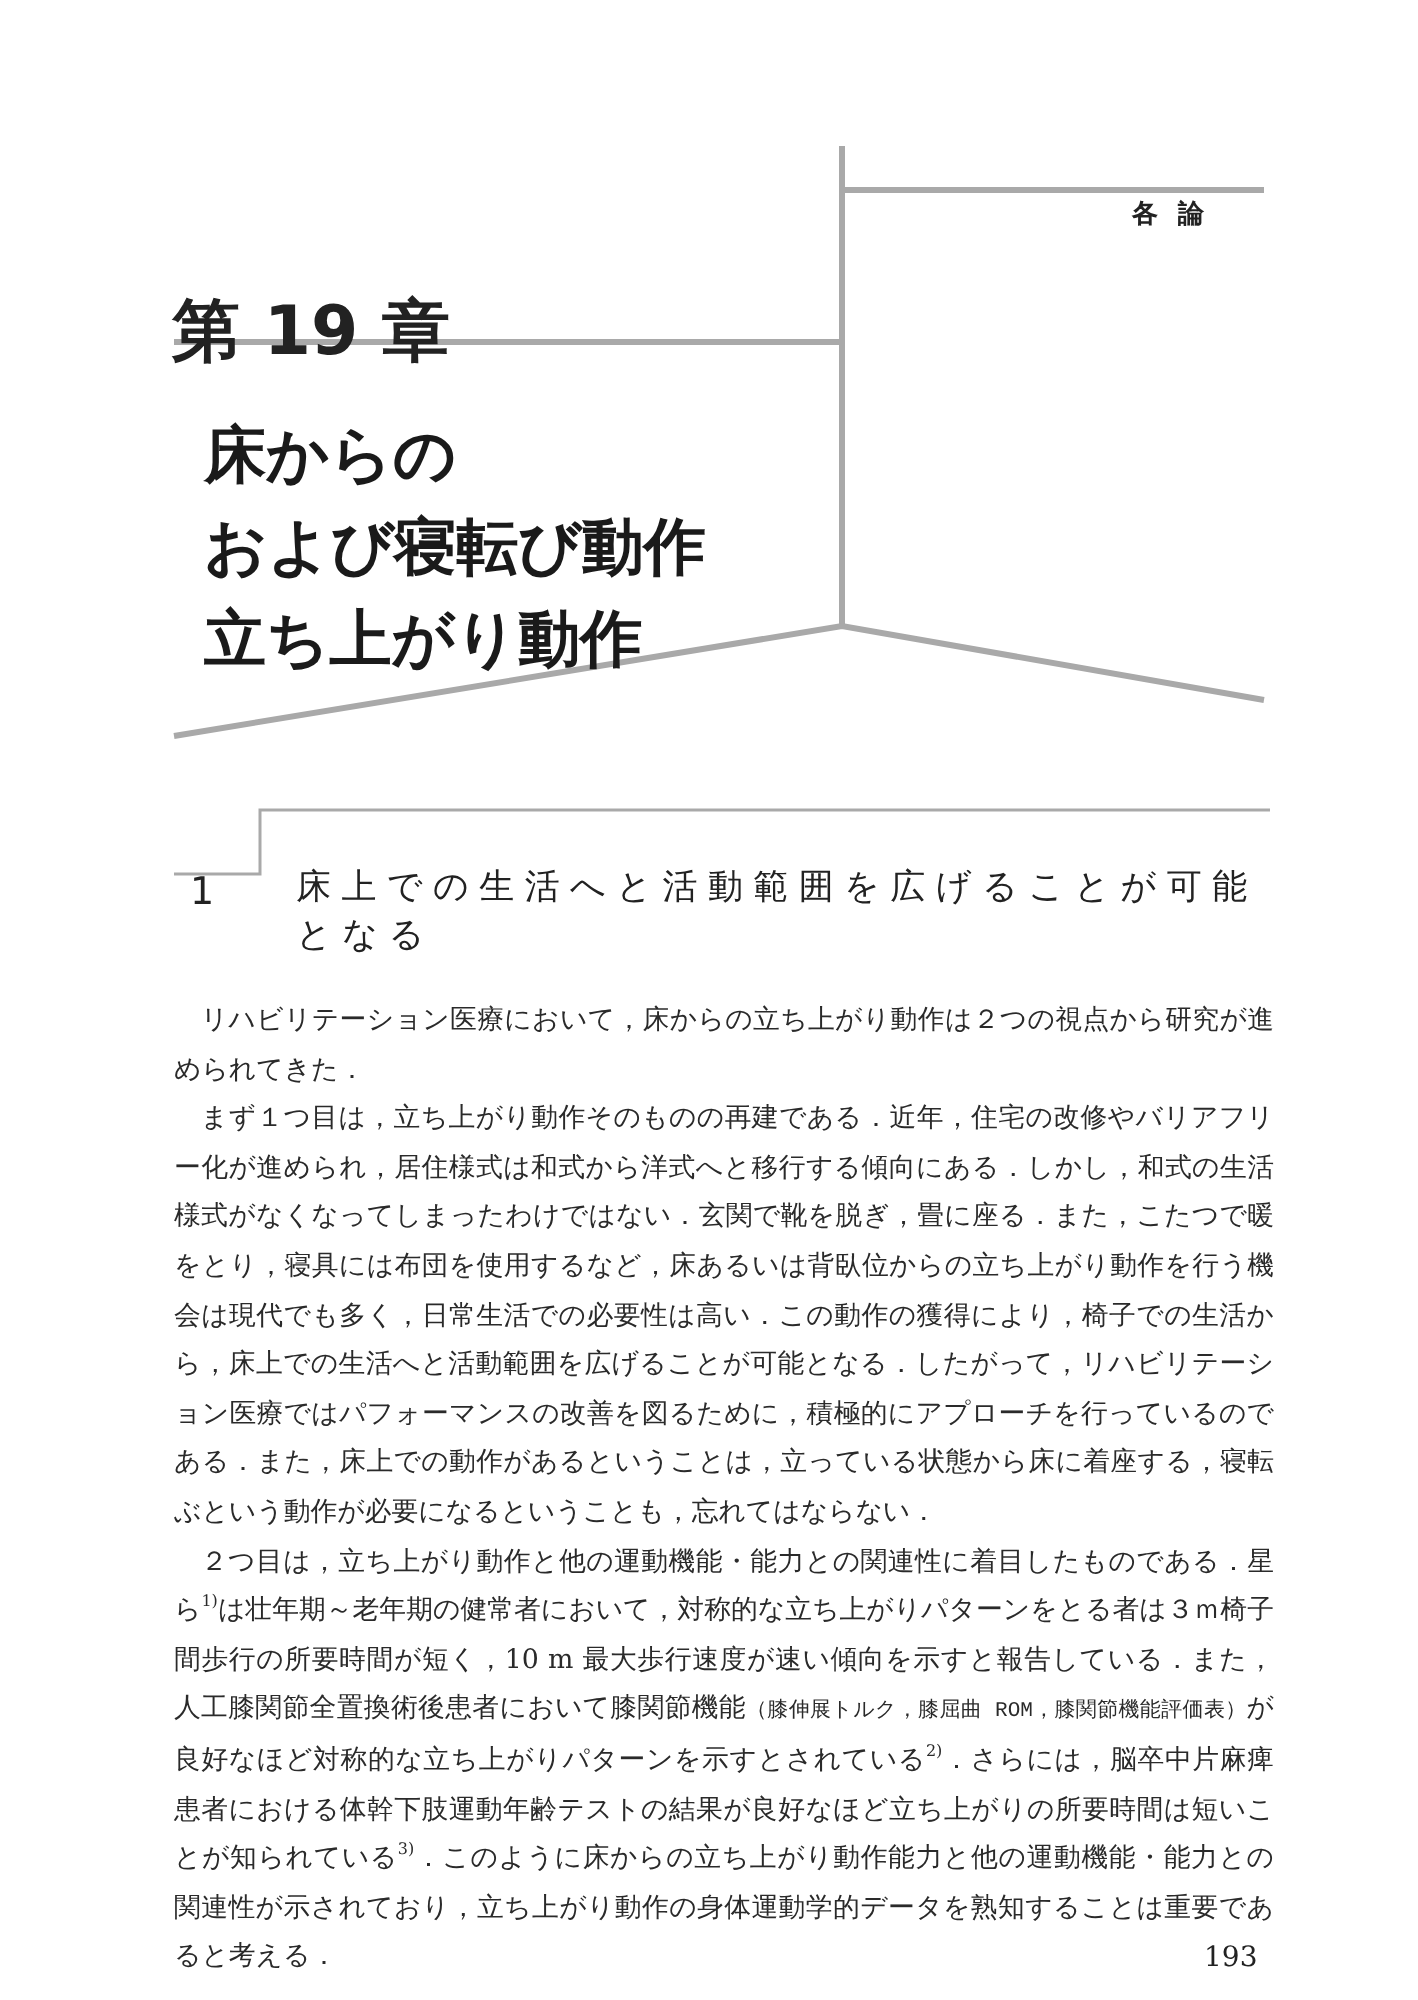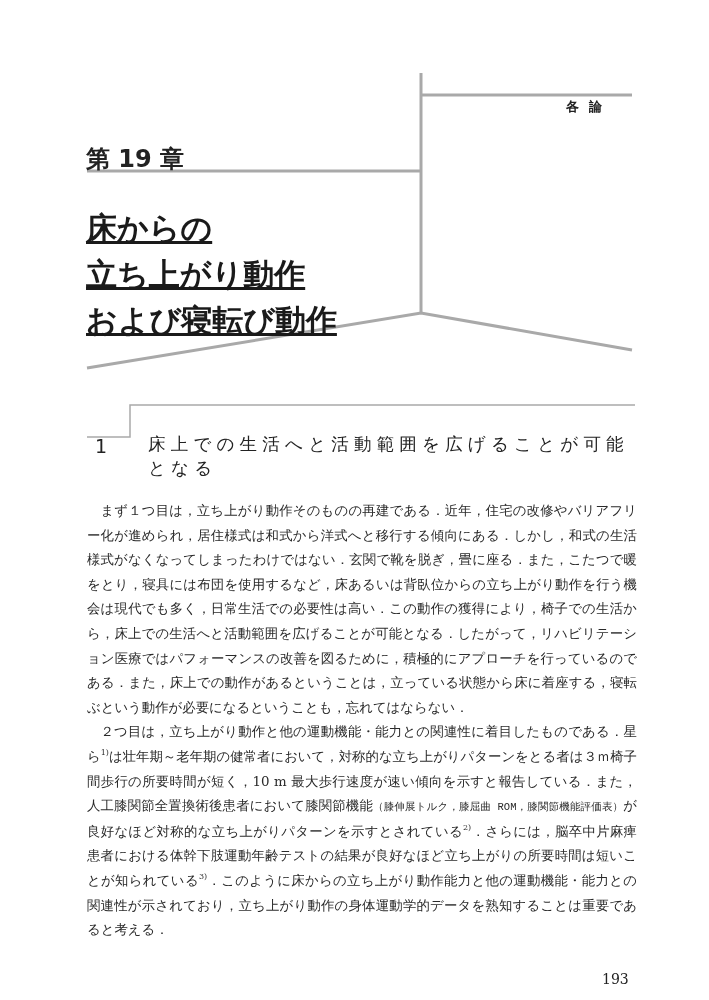--- a/index.html
+++ b/index.html
@@ -3,23 +3,23 @@
 <meta charset="utf-8">
 <style>
   html, body { margin:0; padding:0; background:#ffffff; }
   body { width:709px; height:1000px; position:relative; overflow:hidden;
          font-family: "DejaVu Serif", "Liberation Serif", serif; color:#222; }
   .abs { position:absolute;margin-top:25px; }
   svg.decor { position:absolute; left:0; top:0; }
   .section-label { left:566px; top:73px; font-family:"DejaVu Sans", sans-serif; font-weight:bold;
                    font-size:13px; letter-spacing:10px; color:#222; white-space:nowrap; }
   .chapter-num { left:86px; top:118px; font-family:"DejaVu Sans", sans-serif; font-weight:bold;
-                 font-size:24px; color:#222; letter-spacing:0px; white-space:nowrap; }
-  .chapter-title { left:86px; top:180px; font-family:"DejaVu Sans", sans-serif; font-weight:bold;
-                   font-size:31px; line-height:46px; color:#1a1a1a;text-decoration:underline; }
+                 font-size:34px; color:#222; letter-spacing:0px; white-space:nowrap; }
+  .chapter-title { left:102px; top:180px; font-family:"DejaVu Sans", sans-serif; font-weight:bold;
+                   font-size:31px; line-height:46px; color:#1a1a1a; }
   .chapter-title div { white-space:nowrap; }
   .sec-num { left:95px; top:410px; font-family:"DejaVu Sans", sans-serif; font-size:19px; color:#222; }
   .sec-title { left:148px; top:407px; width:490px; font-family:"DejaVu Sans", sans-serif; font-size:17.5px;
                line-height:24px; letter-spacing:5.2px; color:#222; }
   .body-text { left:87px; top:474px; width:550px; font-size:13.4px; line-height:24.6px;
                text-align:justify; color:#2a2a2a; }
   .body-text p { margin:0; text-indent:1em; }
   .body-text sup { font-size:8px; vertical-align:6px; line-height:0; }
   .body-text .small { font-size:10.5px;font-family:Liberation Mono, monospace; }
   .page-num { left:602px; top:946px; font-size:14px; color:#222; }
@@ -38,25 +38,26 @@
 
   <polyline points="87,437 130,437 130,405 635,405" fill="none" stroke="#a9a9a9" stroke-width="1.5"></polyline>
 </svg>
 
 <div class="abs section-label">各論</div>
 
 <div class="abs chapter-num">第 19 章</div>
 
 <div class="abs chapter-title">
   <div>床からの</div>
+  <div>および寝転び動作</div>
   <div>立ち上がり動作</div>
-  <div>および寝転び動作</div>
 </div>
 
 <div class="abs sec-num">1</div>
 <div class="abs sec-title">床上での生活へと活動範囲を広げることが可能となる</div>
 
 <div class="abs body-text">
+  <p>リハビリテーション医療において，床からの立ち上がり動作は２つの視点から研究が進められてきた．</p>
   <p>まず１つ目は，立ち上がり動作そのものの再建である．近年，住宅の改修やバリアフリー化が進められ，居住様式は和式から洋式へと移行する傾向にある．しかし，和式の生活様式がなくなってしまったわけではない．玄関で靴を脱ぎ，畳に座る．また，こたつで暖をとり，寝具には布団を使用するなど，床あるいは背臥位からの立ち上がり動作を行う機会は現代でも多く，日常生活での必要性は高い．この動作の獲得により，椅子での生活から，床上での生活へと活動範囲を広げることが可能となる．したがって，リハビリテーション医療ではパフォーマンスの改善を図るために，積極的にアプローチを行っているのである．また，床上での動作があるということは，立っている状態から床に着座する，寝転ぶという動作が必要になるということも，忘れてはならない．</p>
   <p><span>２つ目は，立ち上がり動作と他の運動機能・能力との関連性に着目したものである．星ら</span><sup>1)</sup><span>は壮年期～老年期の健常者において，対称的な立ち上がりパターンをとる者は３ｍ椅子間歩行の所要時間が短く，10 m 最大歩行速度が速い傾向を示すと報告している．また，人工膝関節全置換術後患者において膝関節機能</span><span class="small">（膝伸展トルク，膝屈曲 ROM，膝関節機能評価表）</span><span>が良好なほど対称的な立ち上がりパターンを示すとされている</span><sup>2)</sup><span>．さらには，脳卒中片麻痺患者における体幹下肢運動年齢テストの結果が良好なほど立ち上がりの所要時間は短いことが知られている</span><sup>3)</sup><span>．このように床からの立ち上がり動作能力と他の運動機能・能力との関連性が示されており，立ち上がり動作の身体運動学的データを熟知することは重要であると考える．</span></p>
 </div>
 
 <div class="abs page-num">193</div>
 
 </body></html>

